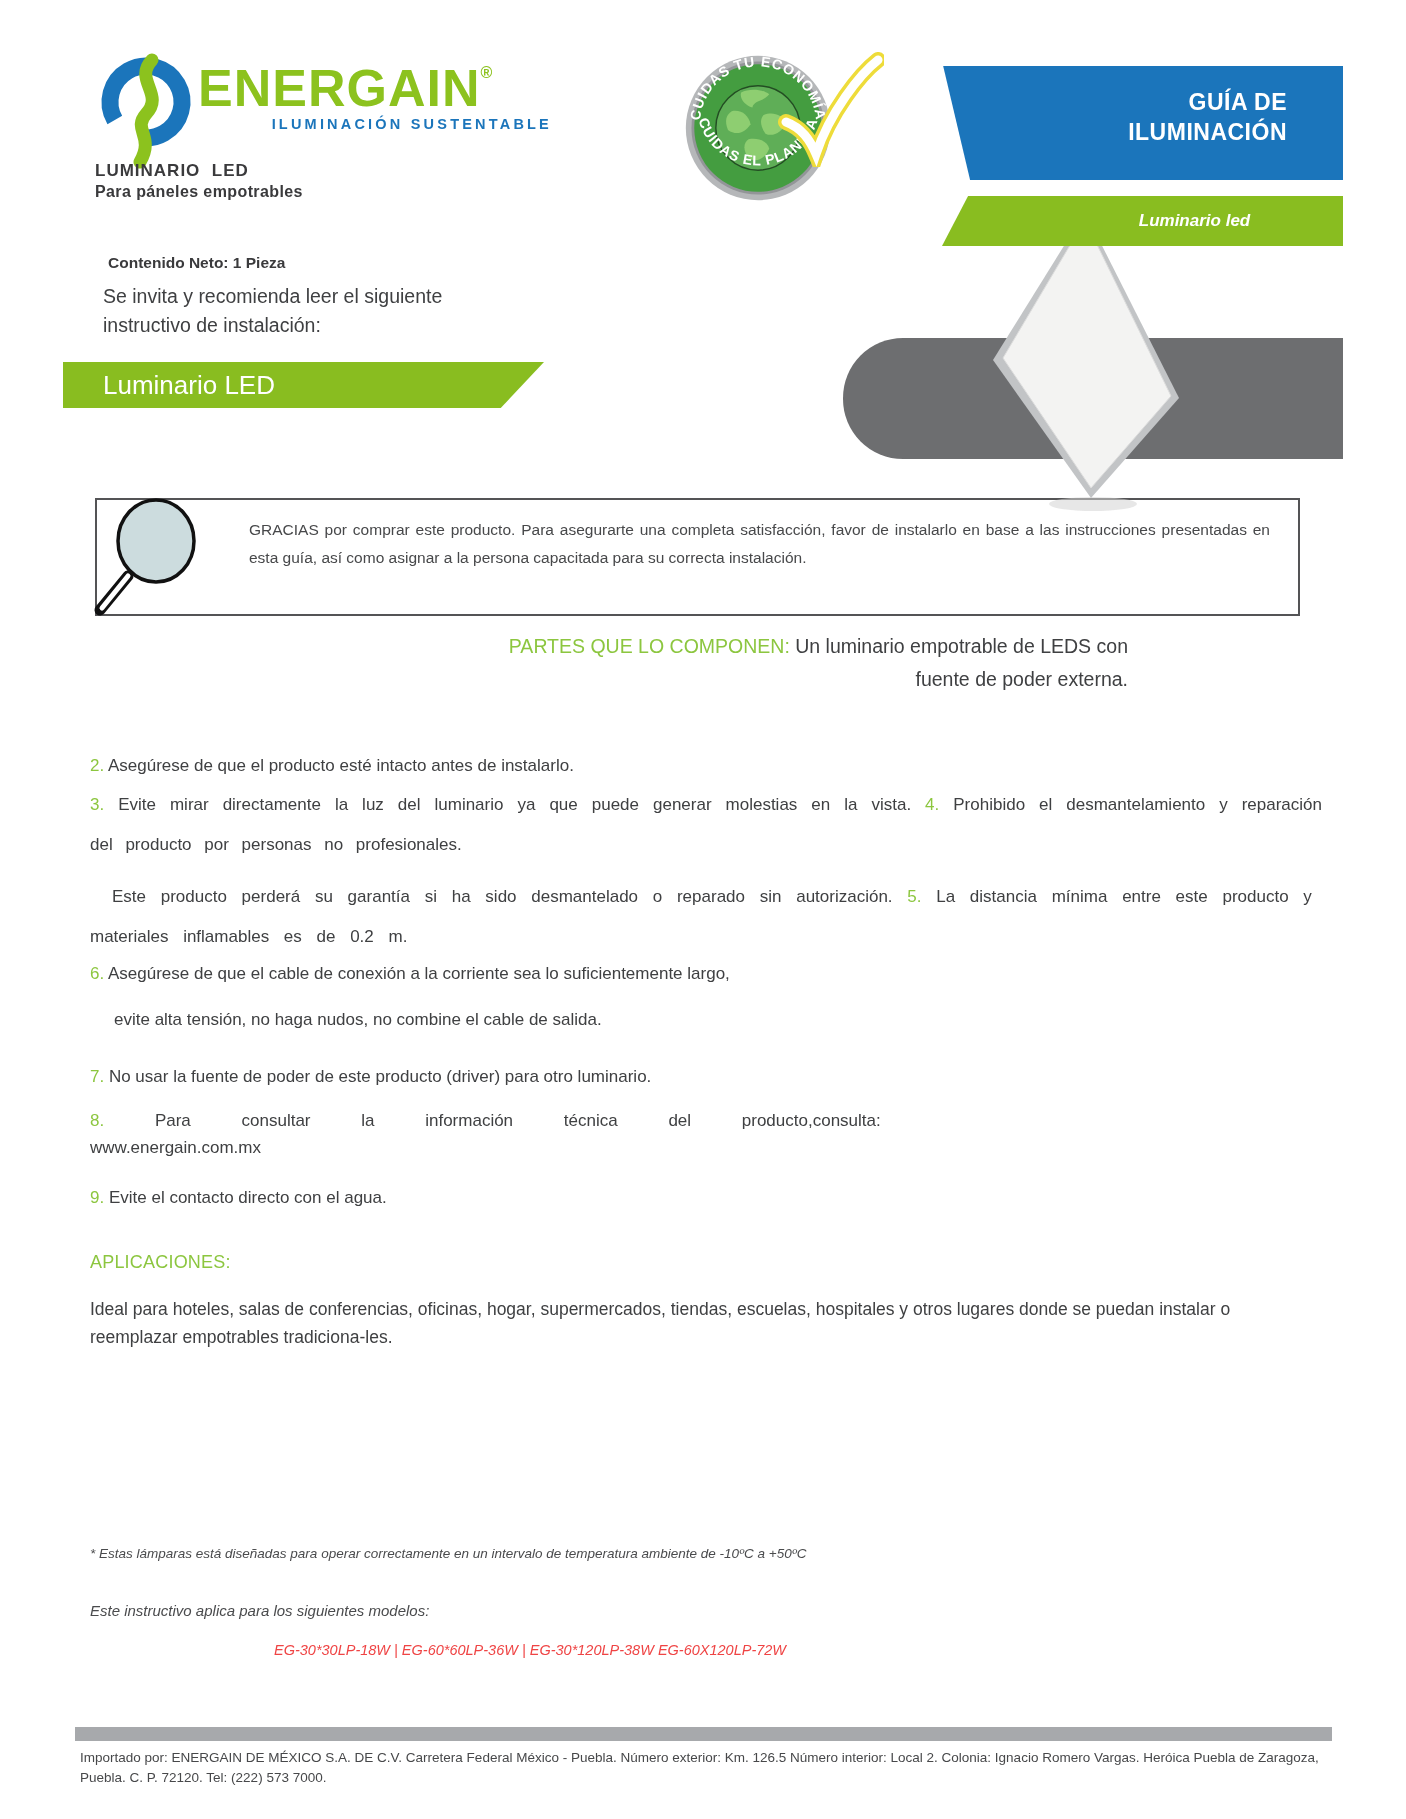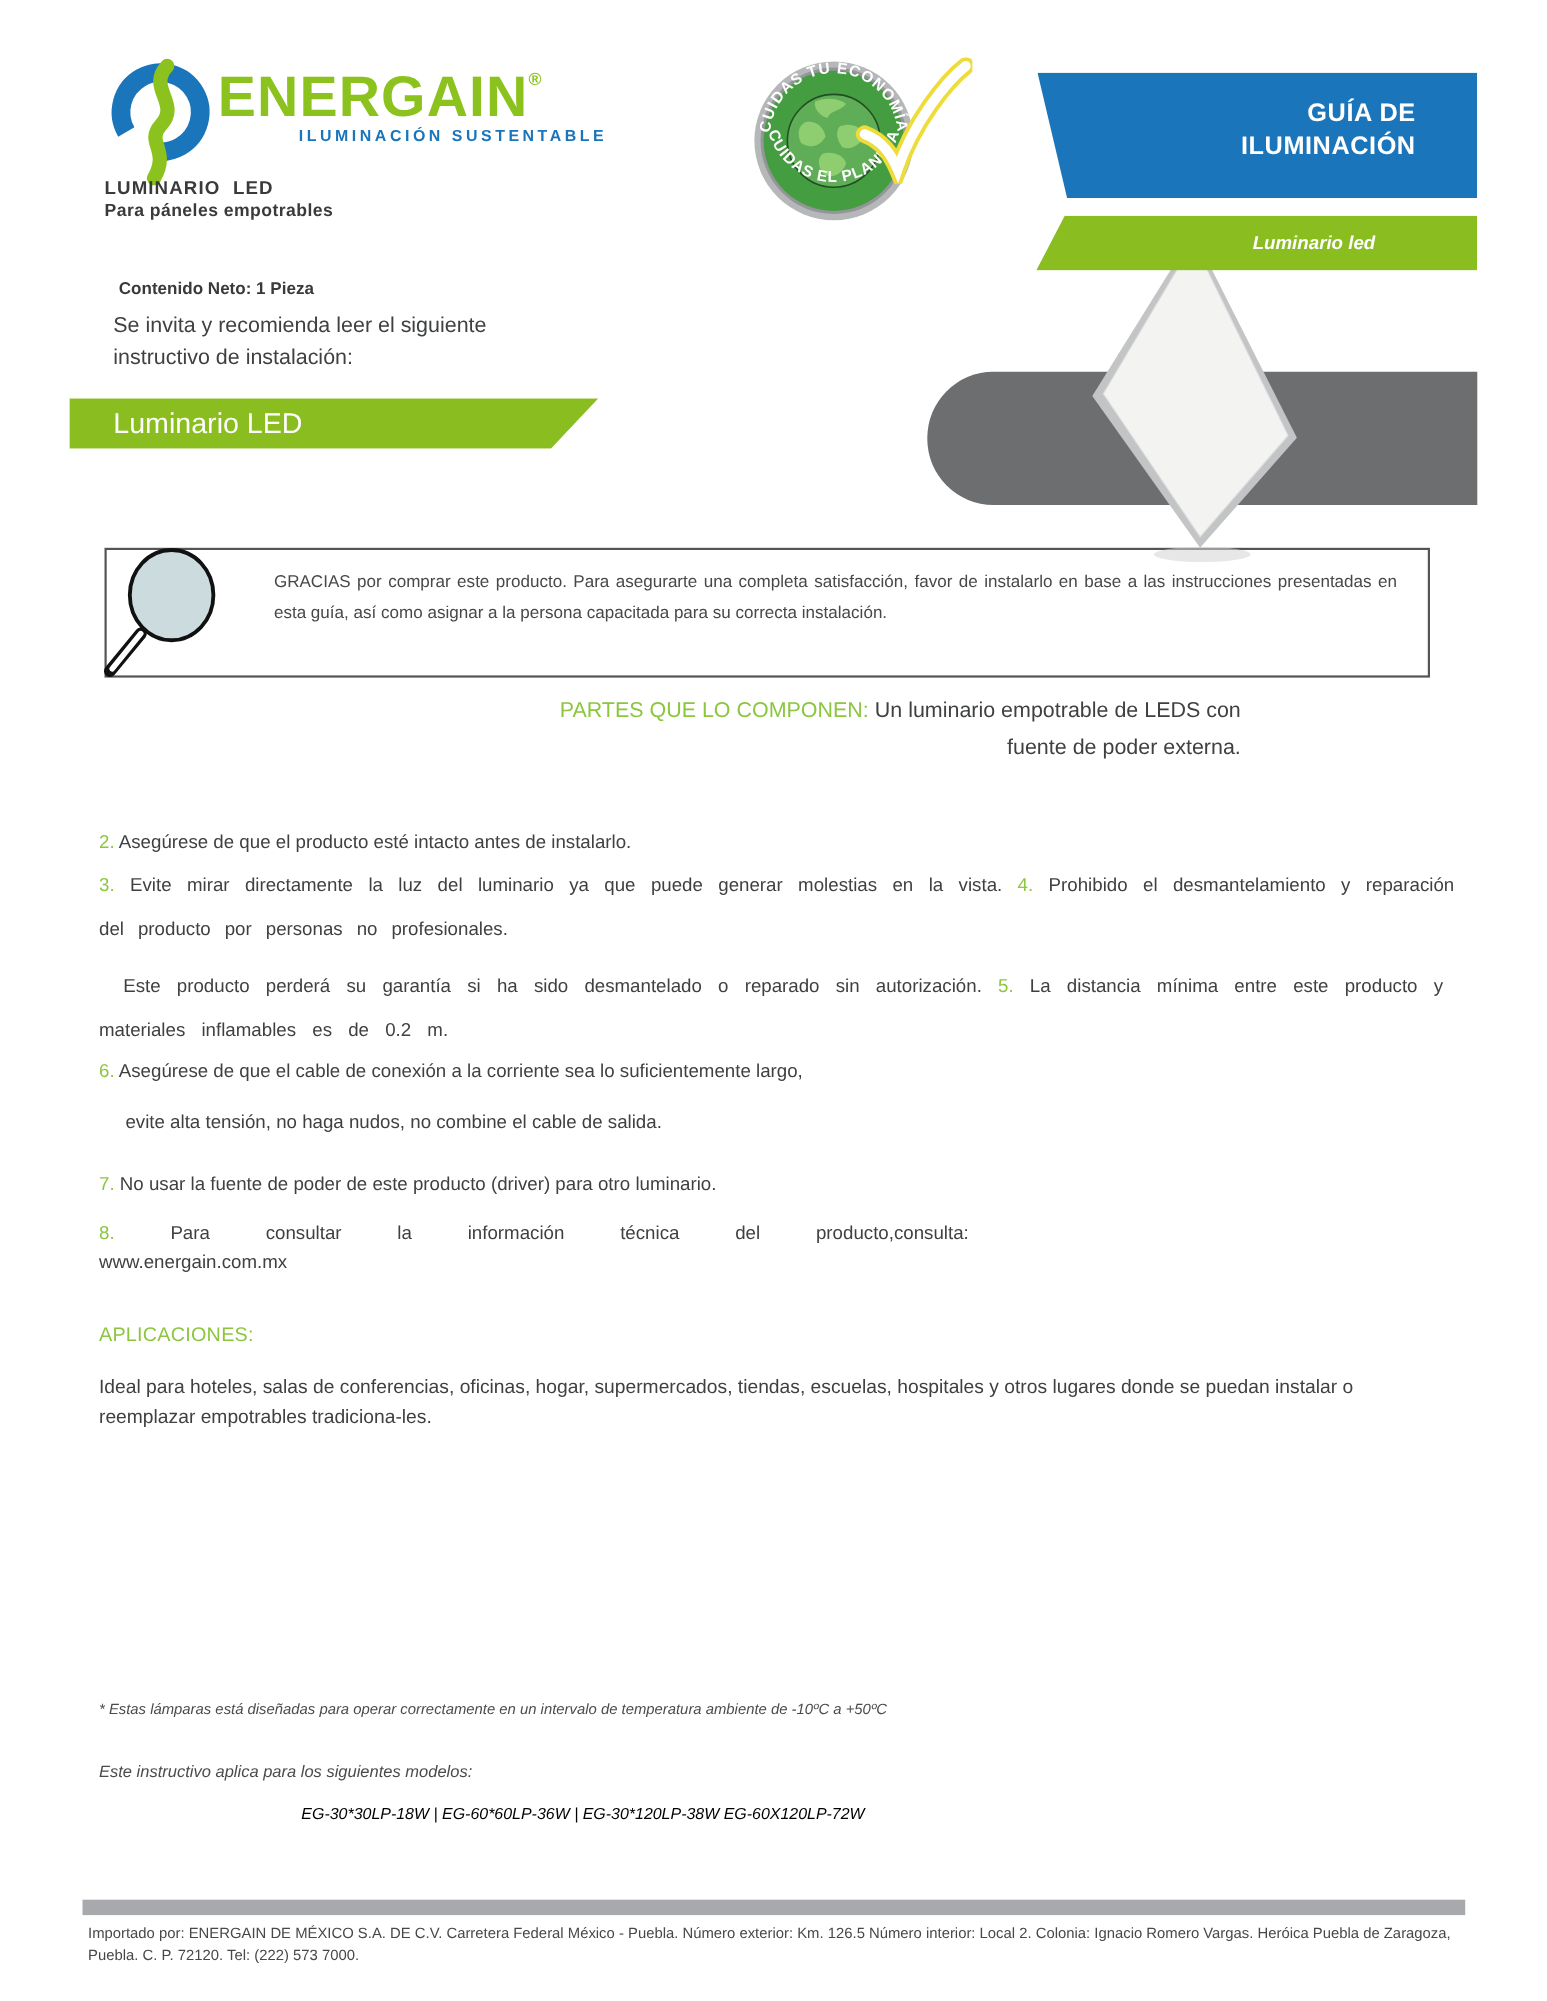--- a/index.html
+++ b/index.html
@@ -69,21 +69,21 @@
   .spread .txt{word-spacing:46px;}
   .spread .txt:last-child{word-spacing:normal;}
   .m4{margin-top:4px;}.m7{margin-top:7px;}.m12{margin-top:12px;}.m18{margin-top:18px;}
   .m21{margin-top:21px;}.m24{margin-top:24px;}.m25{margin-top:25px;}.m32{margin-top:32px;}
   .m34{margin-top:20px;}
   .apps-head{margin-top:42px;}
   .apps-text{margin-top:22px;font-size:17.5px;line-height:28px;color:#3f4042;}
   
   .footnote{position:absolute;left:90px;top:1546px;font-size:13.5px;font-style:italic;color:#4a4b4d;}
   .models-intro{position:absolute;left:90px;top:1602px;font-size:15px;font-style:italic;color:#4a4b4d;}
-  .models{position:absolute;left:90px;top:1642px;width:880px;text-align:center;font-size:14.5px;font-style:italic;color:#000000;}
+  .models{position:absolute;left:90px;top:1642px;width:880px;text-align:center;font-size:14.5px;font-style:italic;color:#ef4444;}
   .footer-bar{position:absolute;left:75px;top:1727px;width:1257px;height:14px;background:var(--bar-gray);}
   .footer-text{position:absolute;left:80px;top:1748px;width:1255px;font-size:13.5px;line-height:20px;color:#47484a;}
 </style>
 </head>
 <body>
 
 <div class="page">
 
   <div class="logo">
     <svg class="logo-mark" width="115" height="120" viewBox="0 0 115 120">
@@ -164,20 +164,21 @@
 
   <div class="flow">
     <div>
         <p class="instr m34"><span class="num">2.</span><span class="txt"> Asegúrese de que el producto esté intacto antes de instalarlo.</span></p>
         <p class="instr justify sp3 tall m7"><span class="num">3.</span><span class="txt"> Evite mirar directamente la luz del luminario ya que puede generar molestias en la vista. </span><span class="num">4.</span><span class="txt"> Prohibido el desmantelamiento y reparación del producto por personas no profesionales.</span></p>
         <p class="instr tall indent sp4 m12"><span class="txt">Este producto perderá su garantía si ha sido desmantelado o reparado sin autorización. </span><span class="num">5.</span><span class="txt"> La distancia mínima entre este producto y materiales inflamables es de 0.2 m.</span></p>
         <p class="instr m4"><span class="num">6.</span><span class="txt"> Asegúrese de que el cable de conexión a la corriente sea lo suficientemente largo,</span></p>
         <p class="instr cont m21"><span class="txt">evite alta tensión, no haga nudos, no combine el cable de salida.</span></p>
         <p class="instr m32"><span class="num">7.</span><span class="txt"> No usar la fuente de poder de este producto (driver) para otro luminario.</span></p>
         <p class="instr spread lh27 m18"><span class="num">8.</span><span class="txt"> Para consultar la información técnica del producto,consulta:</span><br><span class="txt">www.energain.com.mx</span></p>
+        <p class="instr m24"><span class="num">9.</span><span class="txt"> Evite el contacto directo con el agua.</span></p>
       </div>
     <p class="green-head apps-head">APLICACIONES:</p>
     <p class="apps-text">Ideal para hoteles, salas de conferencias, oficinas, hogar, supermercados, tiendas, escuelas, hospitales y otros lugares donde se puedan instalar o reemplazar empotrables tradiciona-les.</p>
   </div>
 
   <div class="footnote">* Estas lámparas está diseñadas para operar correctamente en un intervalo de temperatura ambiente de -10ºC a +50ºC</div>
   <div class="models-intro">Este instructivo aplica para los siguientes modelos:</div>
   <div class="models">EG-30*30LP-18W | EG-60*60LP-36W | EG-30*120LP-38W EG-60X120LP-72W</div>
 
   <div class="footer-bar"></div>

